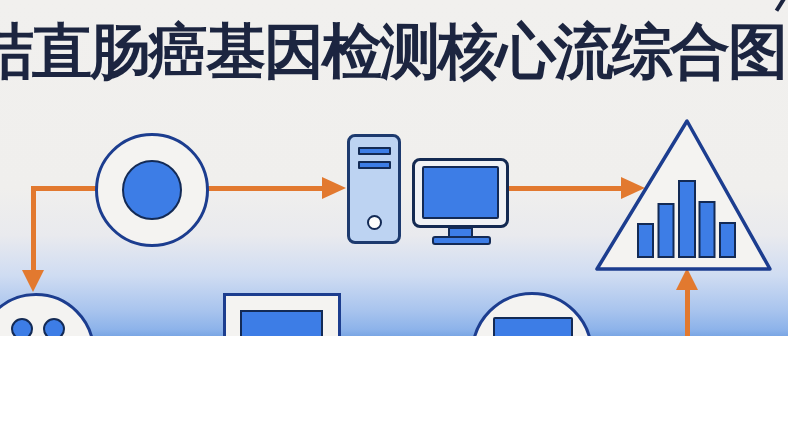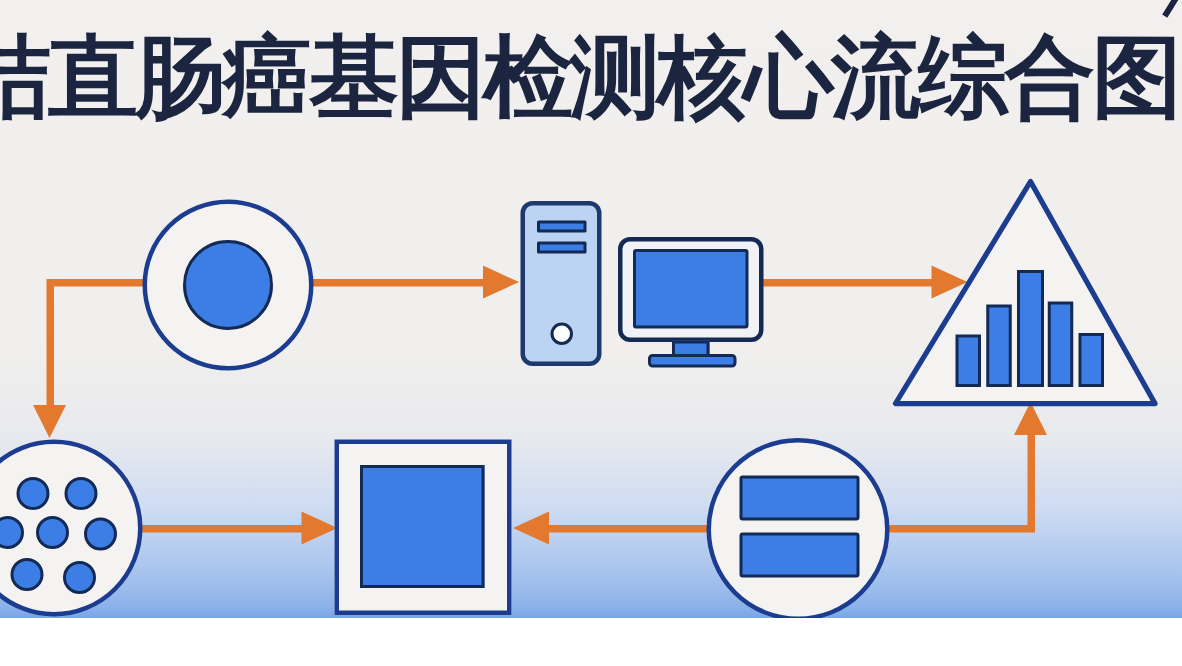--- a/index.html
+++ b/index.html
@@ -1,18 +1,18 @@
 <!DOCTYPE html>
 <html><head>
 <meta charset="utf-8">
 <style>
   html,body{margin:0;padding:0;}
   #canvas{
     position:relative;
-    width:788px;height:412px;
+    width:788px;height:336px;
     overflow:hidden;
     background:linear-gradient(180deg,#f1f0ee 0%,#f0efed 56%,#e9eaee 70%,#cfdcf2 82%,#aac5ee 92%,#8db3ea 98%,#7aa6e4 100%);
     font-family:"Liberation Sans","DejaVu Sans",sans-serif;
   }
   .abs{position:absolute;}
   
   .title{
     left:-26px;top:12px;
     font-size:60px;font-weight:800;letter-spacing:-2px;
     color:#1c2540;white-space:nowrap;

